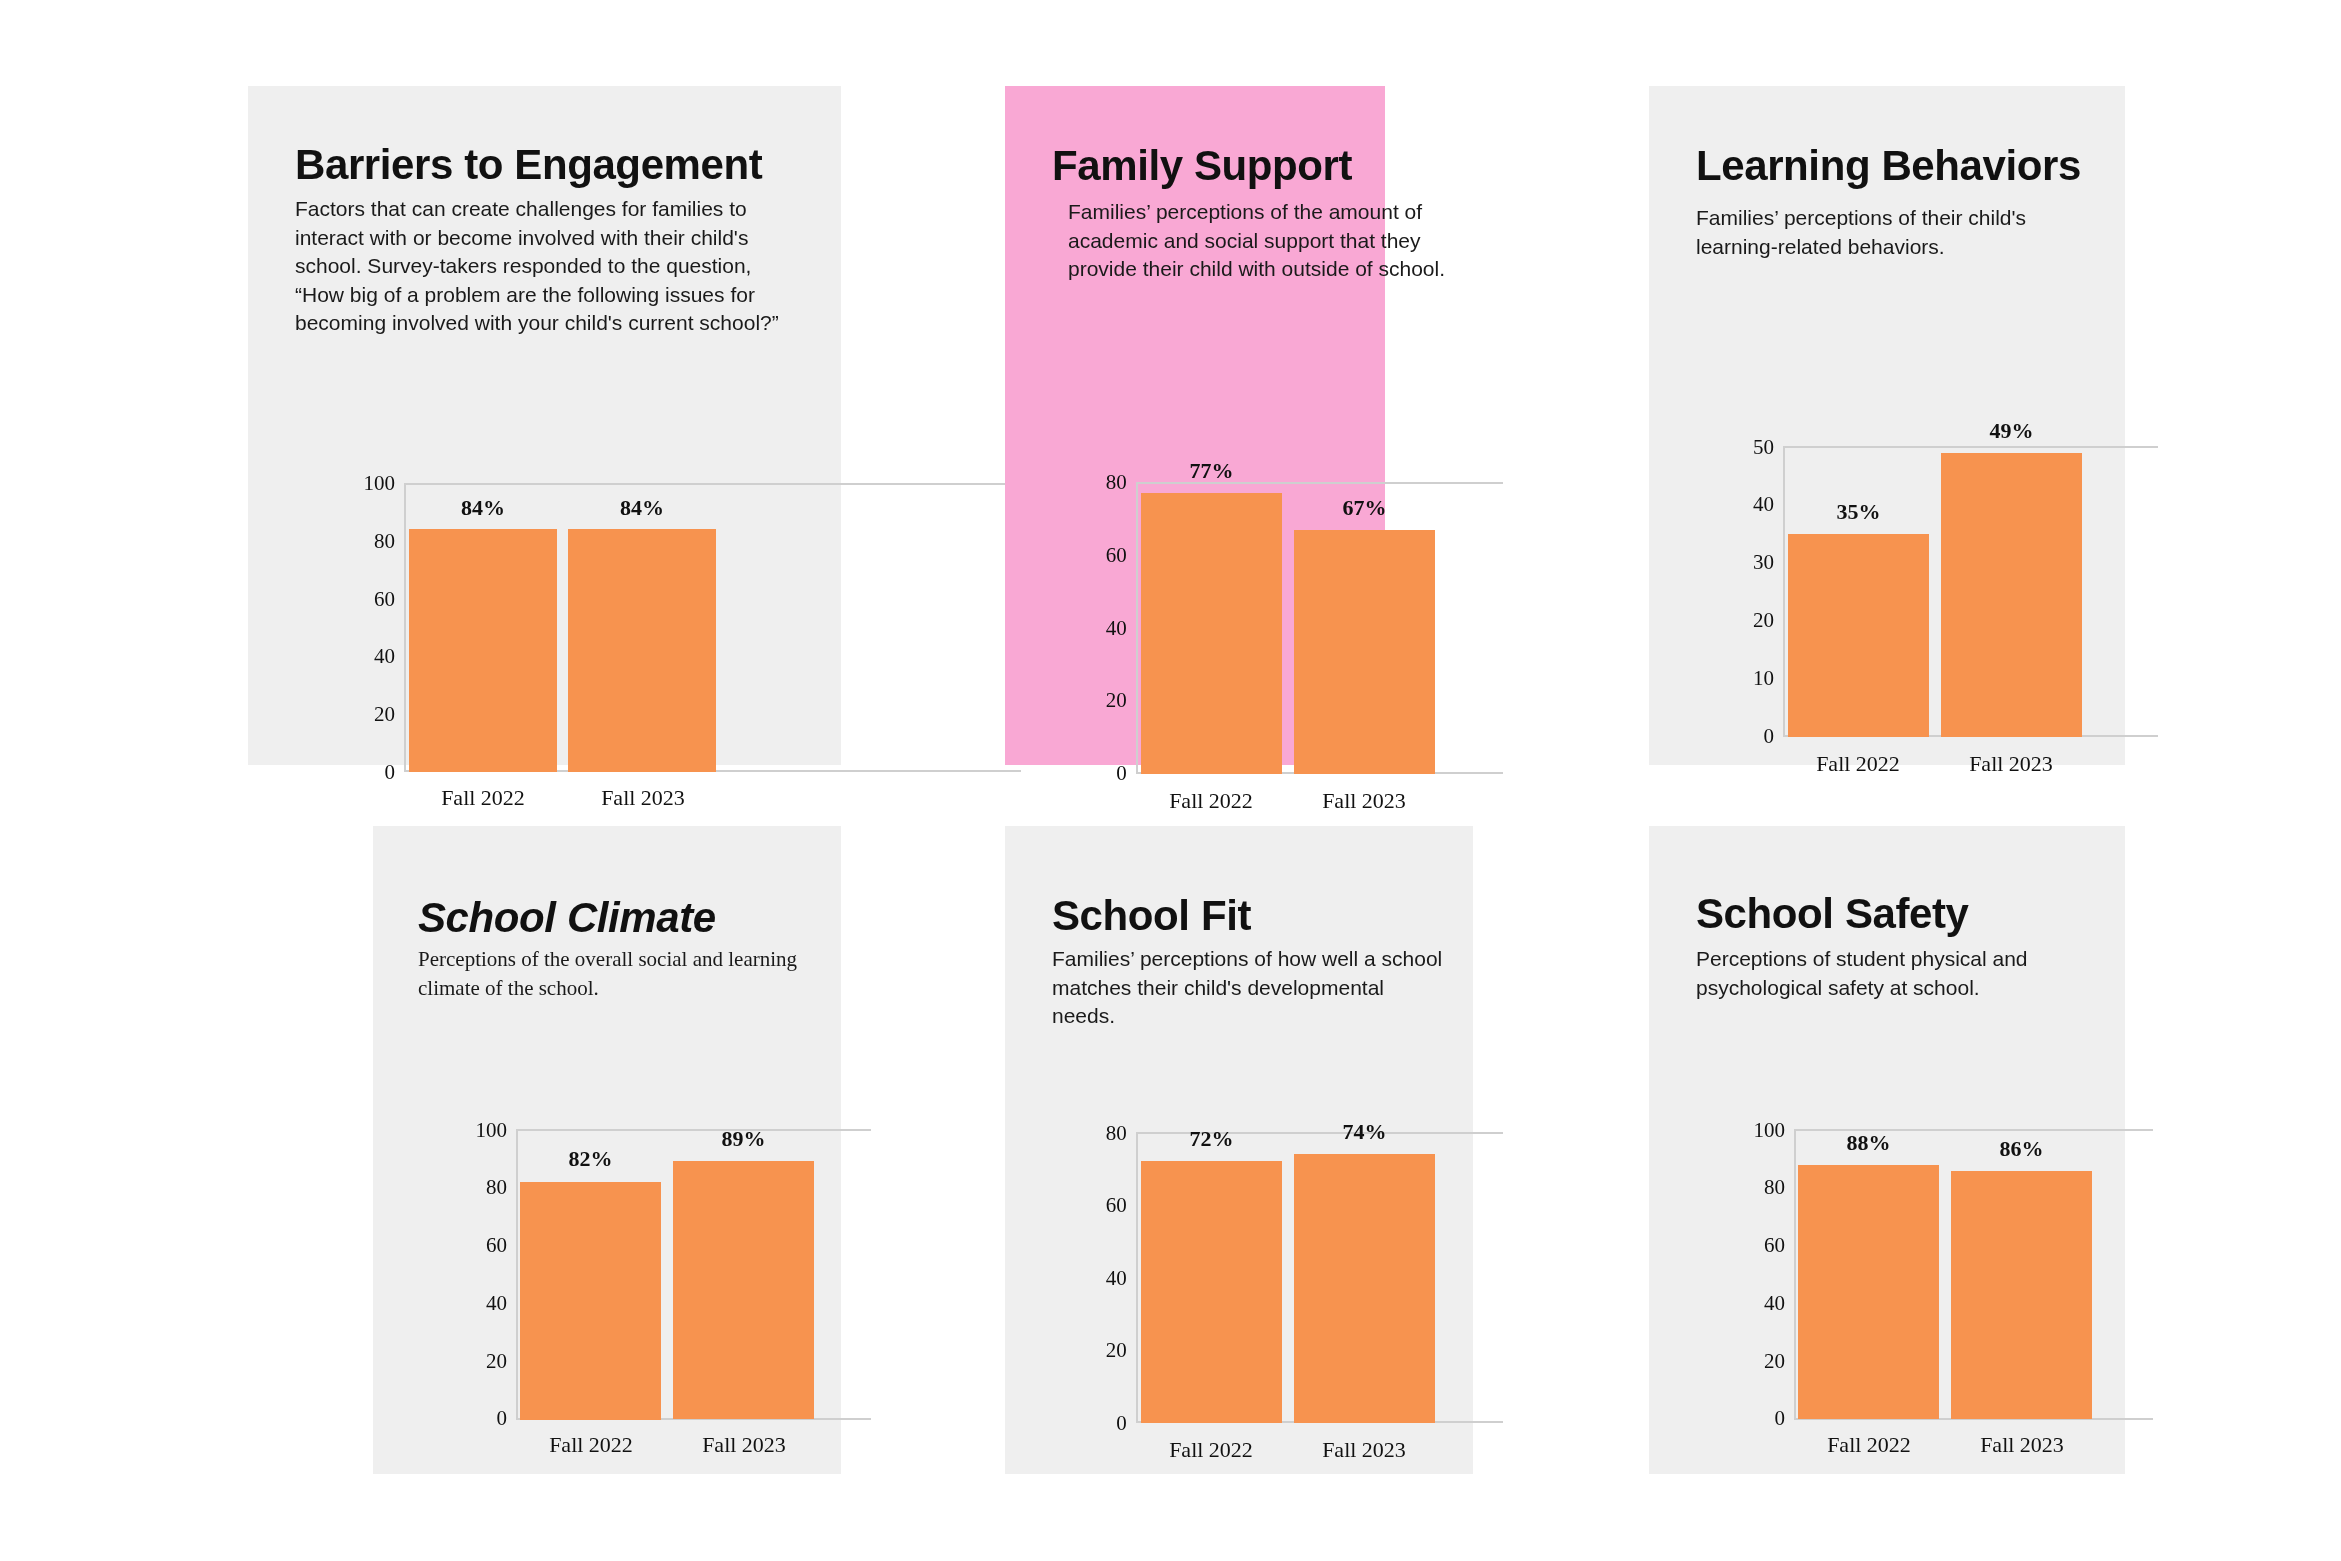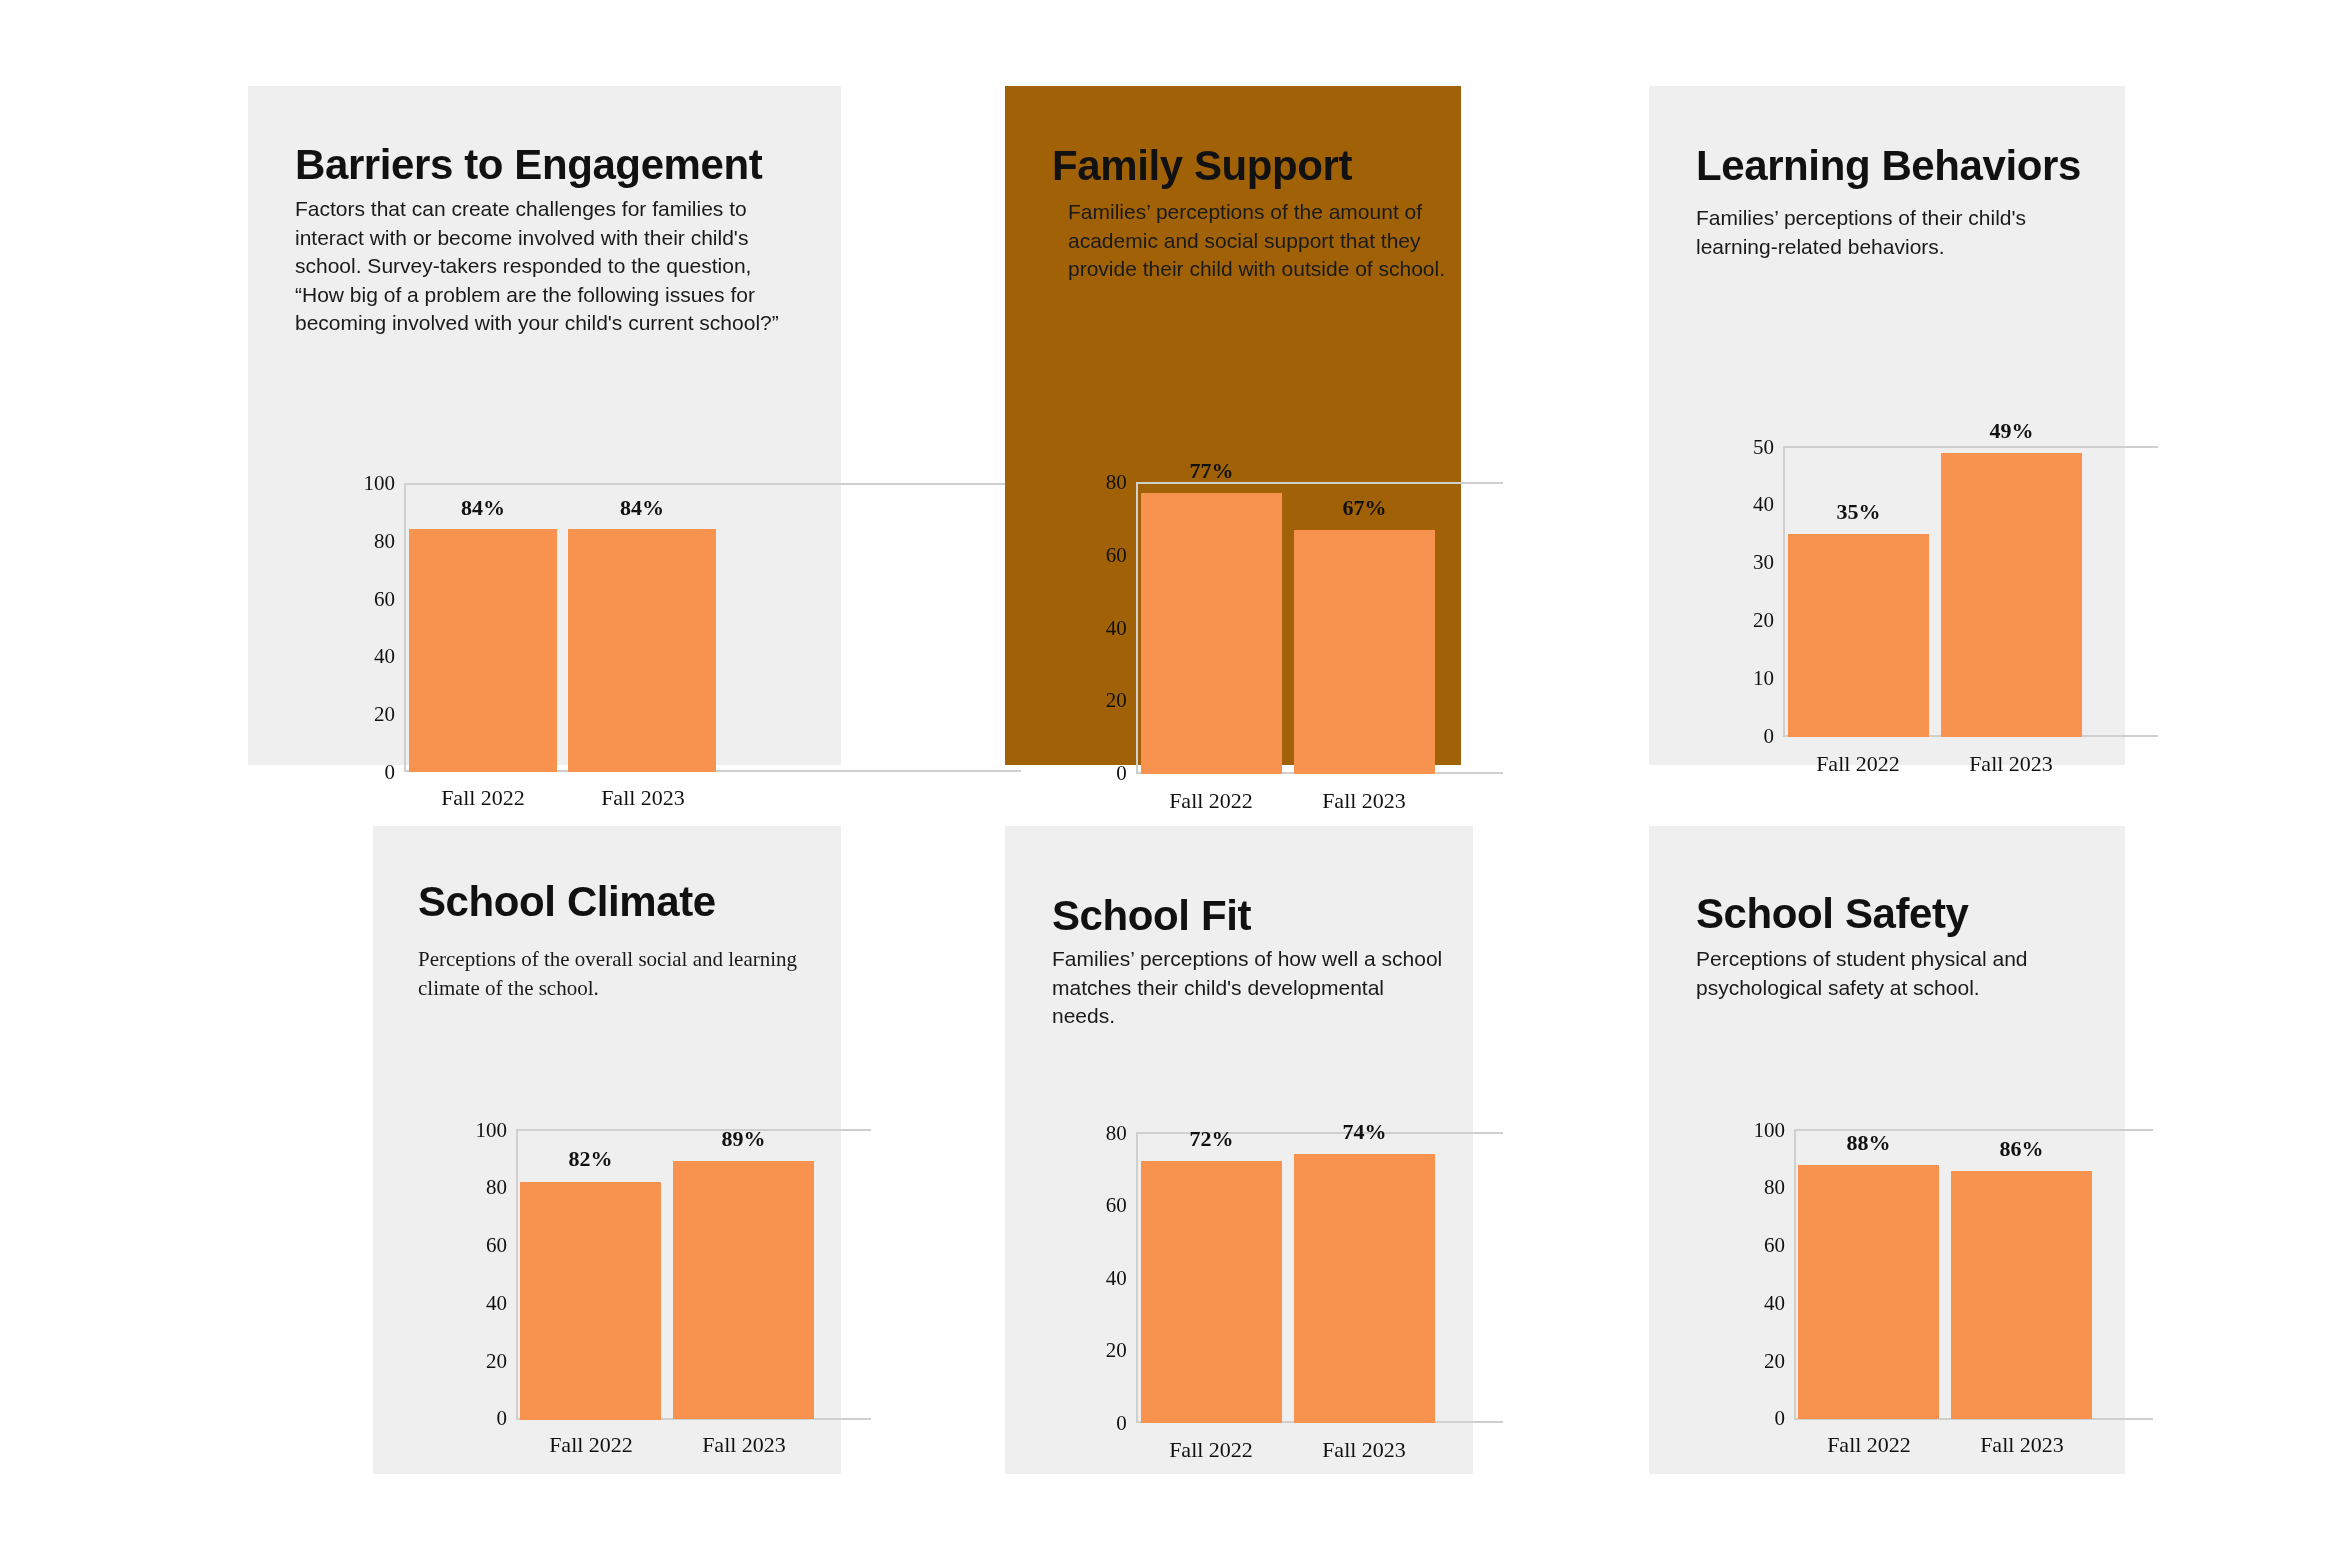--- a/index.html
+++ b/index.html
@@ -105,21 +105,21 @@
 
       <div class="bar" style="left: 114px; top: 68px; width: 148px; height: 243px; background: rgb(247, 147, 79);"></div>
       <div class="bar" style="left: 273px; top: 68px; width: 148px; height: 243px; background: rgb(247, 147, 79);"></div>
       <div class="bar-label" style="left:114px; top:34px; width:148px;">84%</div>
       <div class="bar-label" style="left:273px; top:34px; width:148px;">84%</div>
       <div class="xtick" style="left:102px; top:324px; width:172px;">Fall 2022</div>
       <div class="xtick" style="left:262px; top:324px; width:172px;">Fall 2023</div>
     </div>
   </div>
 
-  <div class="card" style="left: 1005px; top: 86px; width: 456px; height: 679px; background: #a16207;">
+  <div class="card" style="left: 1005px; top: 86px; width: 380px; height: 679px; background: #f9a8d4;">
     <div class="card-title" style="left:47px; top:56px; width:406px;">Family Support</div>
     <div class="card-desc" style="left:47px; top:112px; width:406px;margin-left:16px;">Families’ perceptions of the amount of academic and social support that they provide their child with outside of school.</div>
     <div class="chart" style="left:47px; top:343px; width:406px; height:312px;">
       <div class="gridline" style="left:84px; top:53px; width:367px;"></div>
       <div class="gridline" style="left:84px; top:343px; width:367px;"></div>
       <div class="axisline" style="left:84px; top:53px; height:292px;"></div>
       <div class="ytick" style="left:7.8px; top:41px; width:67px;">80</div>
       <div class="ytick" style="left:7.8px; top:114px; width:67px;">60</div>
       <div class="ytick" style="left:7.8px; top:187px; width:67px;">40</div>
       <div class="ytick" style="left:7.8px; top:259px; width:67px;">20</div>
@@ -151,21 +151,21 @@
       <div class="bar" style="left: 92px; top: 136px; width: 141px; height: 203px; background: rgb(247, 147, 79);"></div>
       <div class="bar" style="left: 245px; top: 55px; width: 141px; height: 284px; background: rgb(247, 147, 79);"></div>
       <div class="bar-label" style="left:92px; top:101px; width:141px;">35%</div>
       <div class="bar-label" style="left:245px; top:19.5px; width:141px;">49%</div>
       <div class="xtick" style="left:80px; top:353px; width:164px;">Fall 2022</div>
       <div class="xtick" style="left:233px; top:353px; width:164px;">Fall 2023</div>
     </div>
   </div>
 
   <div class="card" style="left: 373px; top: 826px; width: 468px; height: 648px; background: rgb(239, 239, 239);">
-    <div class="card-title" style="left:45px; top:52px; width:406px;">School Climate</div>
+    <div class="card-title" style="left:45px; top:68px; width:406px;font-style:italic;">School Climate</div>
     <div class="card-desc" style="left:45px; top:119px; width:383px;font-family:Liberation Serif, serif;">Perceptions of the overall social and learning climate of the school.</div>
     <div class="chart" style="left:45px; top:258px; width:406px; height:367px;">
       <div class="gridline" style="left:98px; top:45px; width:355px;"></div>
       <div class="gridline" style="left:98px; top:334px; width:355px;"></div>
       <div class="axisline" style="left:98px; top:45px; height:290px;"></div>
       <div class="ytick" style="left:11px; top:34px; width:78px;">100</div>
       <div class="ytick" style="left:11px; top:91px; width:78px;">80</div>
       <div class="ytick" style="left:11px; top:149px; width:78px;">60</div>
       <div class="ytick" style="left:11px; top:207px; width:78px;">40</div>
       <div class="ytick" style="left:11px; top:265px; width:78px;">20</div>

